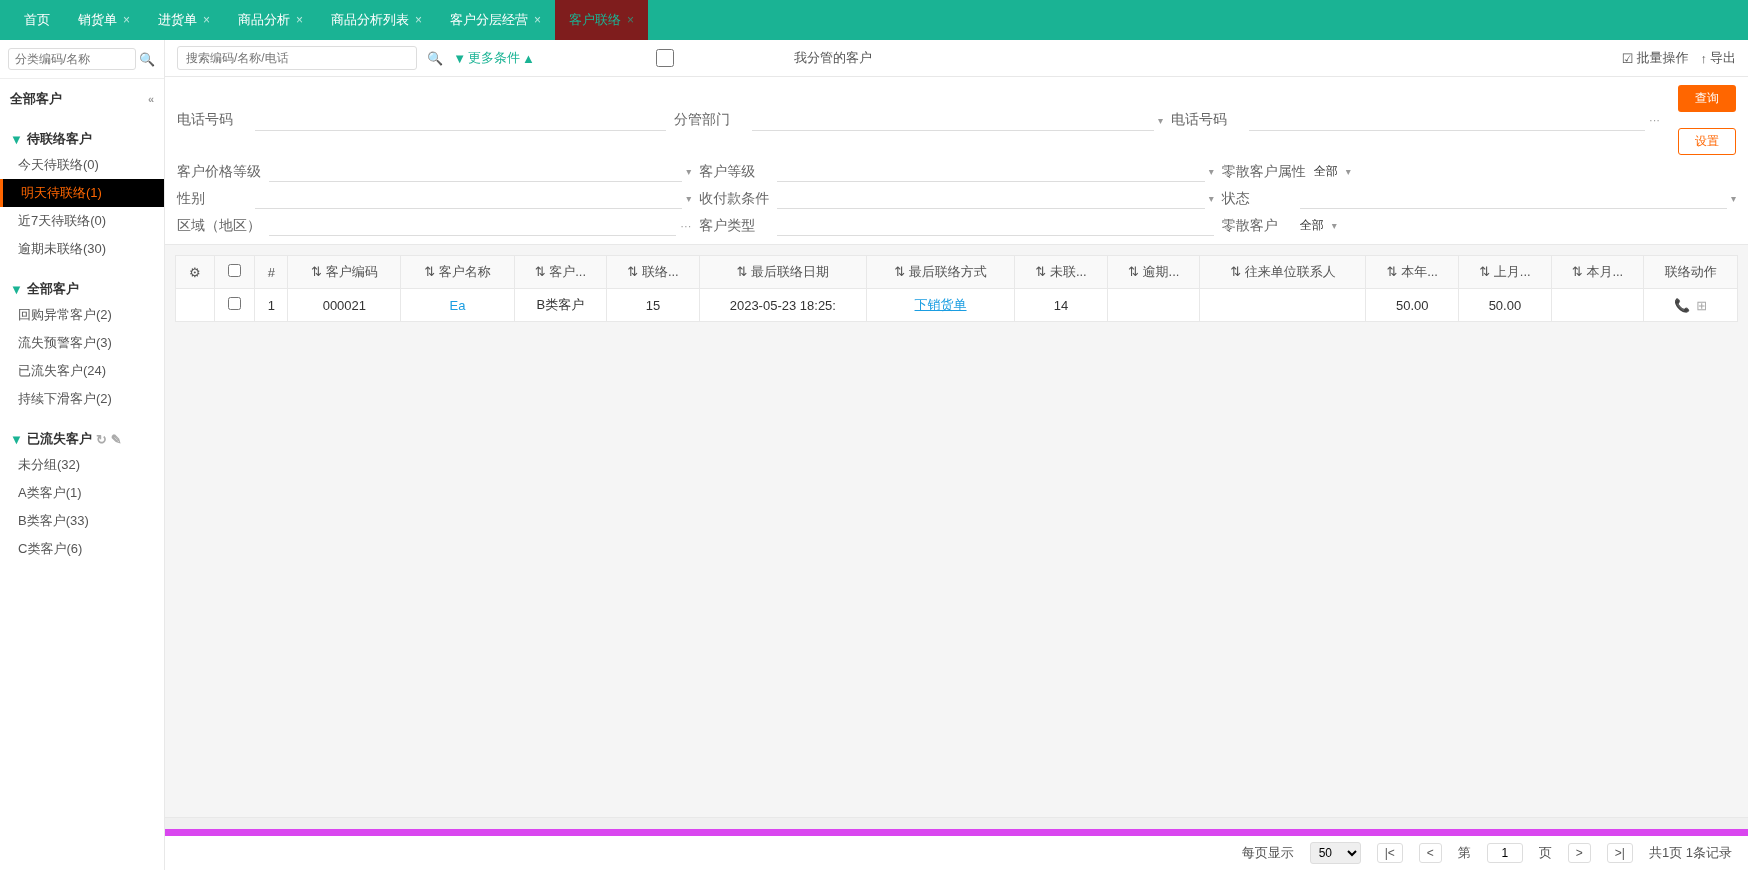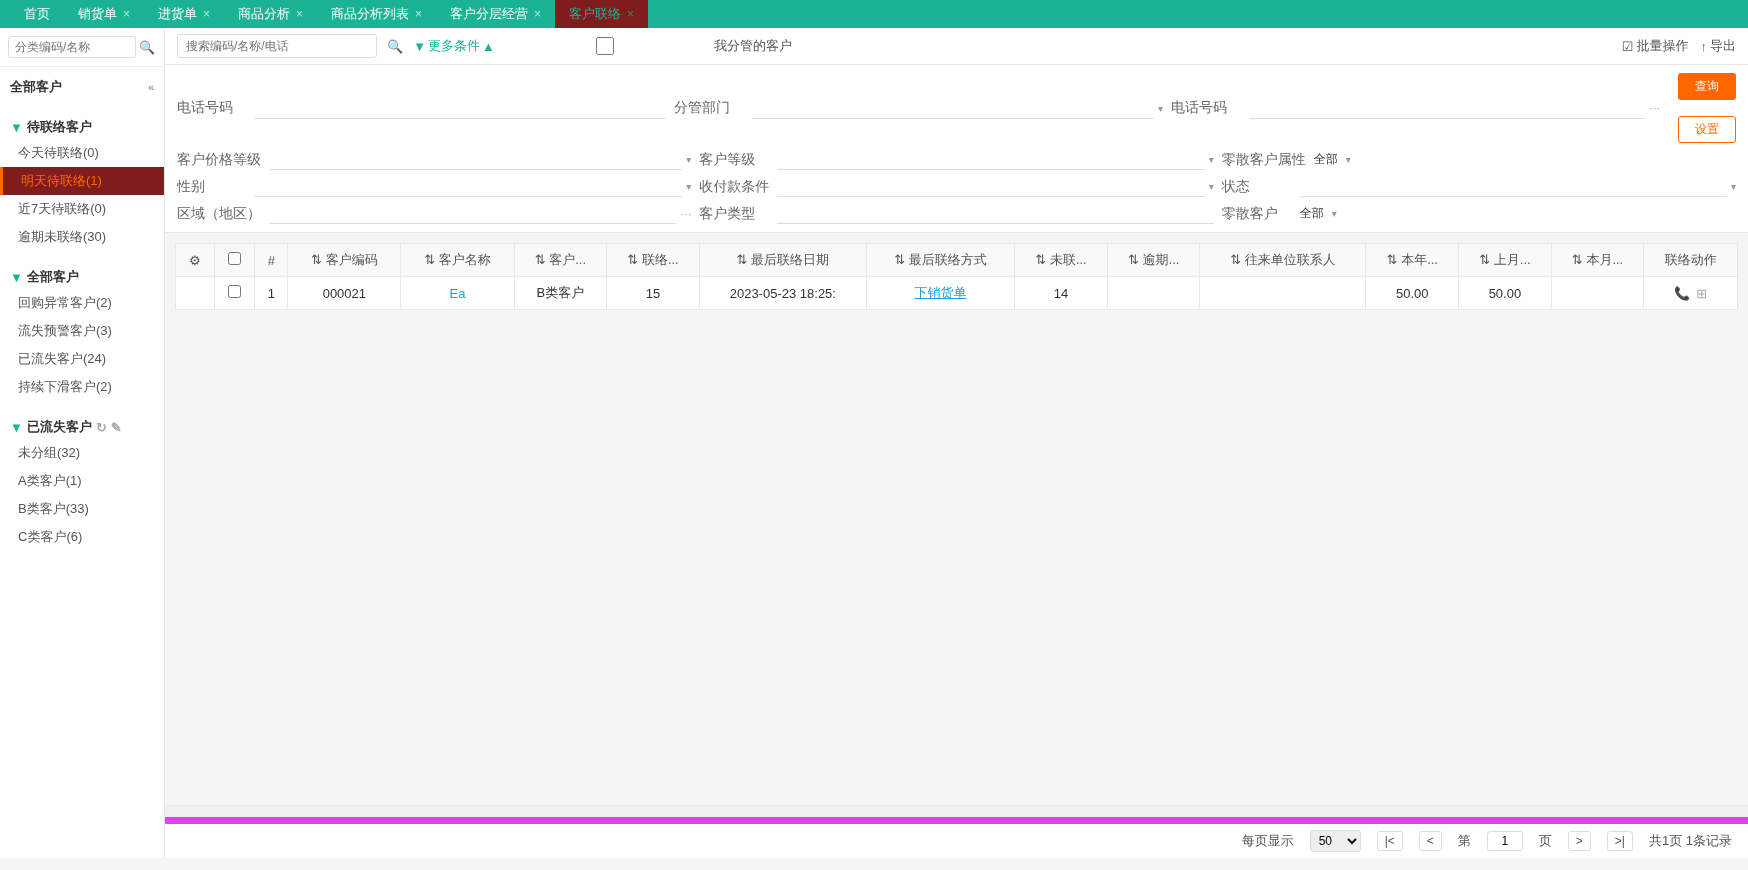--- a/index.html
+++ b/index.html
@@ -3,21 +3,21 @@
   <meta charset="utf-8">
   <style>
     * { box-sizing: border-box; margin: 0; padding: 0; font-family: 'Microsoft YaHei', Arial, sans-serif; font-size: 13px; }
     body { background: #f5f5f5; overflow-x: hidden; }
 
     
     .top-nav {
       background: #1ab394;
       display: flex;
       align-items: center;
-      height: 28px;
+      height: 40px;
       padding: 0 10px;
     }
     .top-nav .nav-item {
       color: #fff;
       padding: 0 14px;
       height: 40px;
       display: flex;
       align-items: center;
       cursor: pointer;
       white-space: nowrap;
@@ -86,21 +86,21 @@
       color: #999;
       font-size: 11px;
     }
     .sidebar-item {
       padding: 5px 10px 5px 18px;
       color: #555;
       cursor: pointer;
       font-size: 12px;
     }
     .sidebar-item.active {
-      background: #7f1d1d;
+      background: #000000;
       color: #f60;
       border-left: 3px solid #f60;
     }
     .sidebar-sub-header {
       display: flex;
       align-items: center;
       padding: 5px 10px 3px 10px;
       color: #333;
       font-size: 12px;
       font-weight: bold;
@@ -121,21 +121,21 @@
       padding: 6px 12px;
       display: flex;
       align-items: center;
       border-bottom: 1px solid #e8e8e8;
       gap: 10px;
     }
     .filter-bar input {
       border: 1px solid #ddd;
       border-radius: 3px;
       padding: 4px 8px;
-      width: 200px;
+      width: 240px;
       font-size: 12px;
       outline: none;
     }
     .filter-bar .btn-more {
       display: flex;
       align-items: center;
       color: #1ab394;
       cursor: pointer;
       font-size: 12px;
       gap: 2px;

